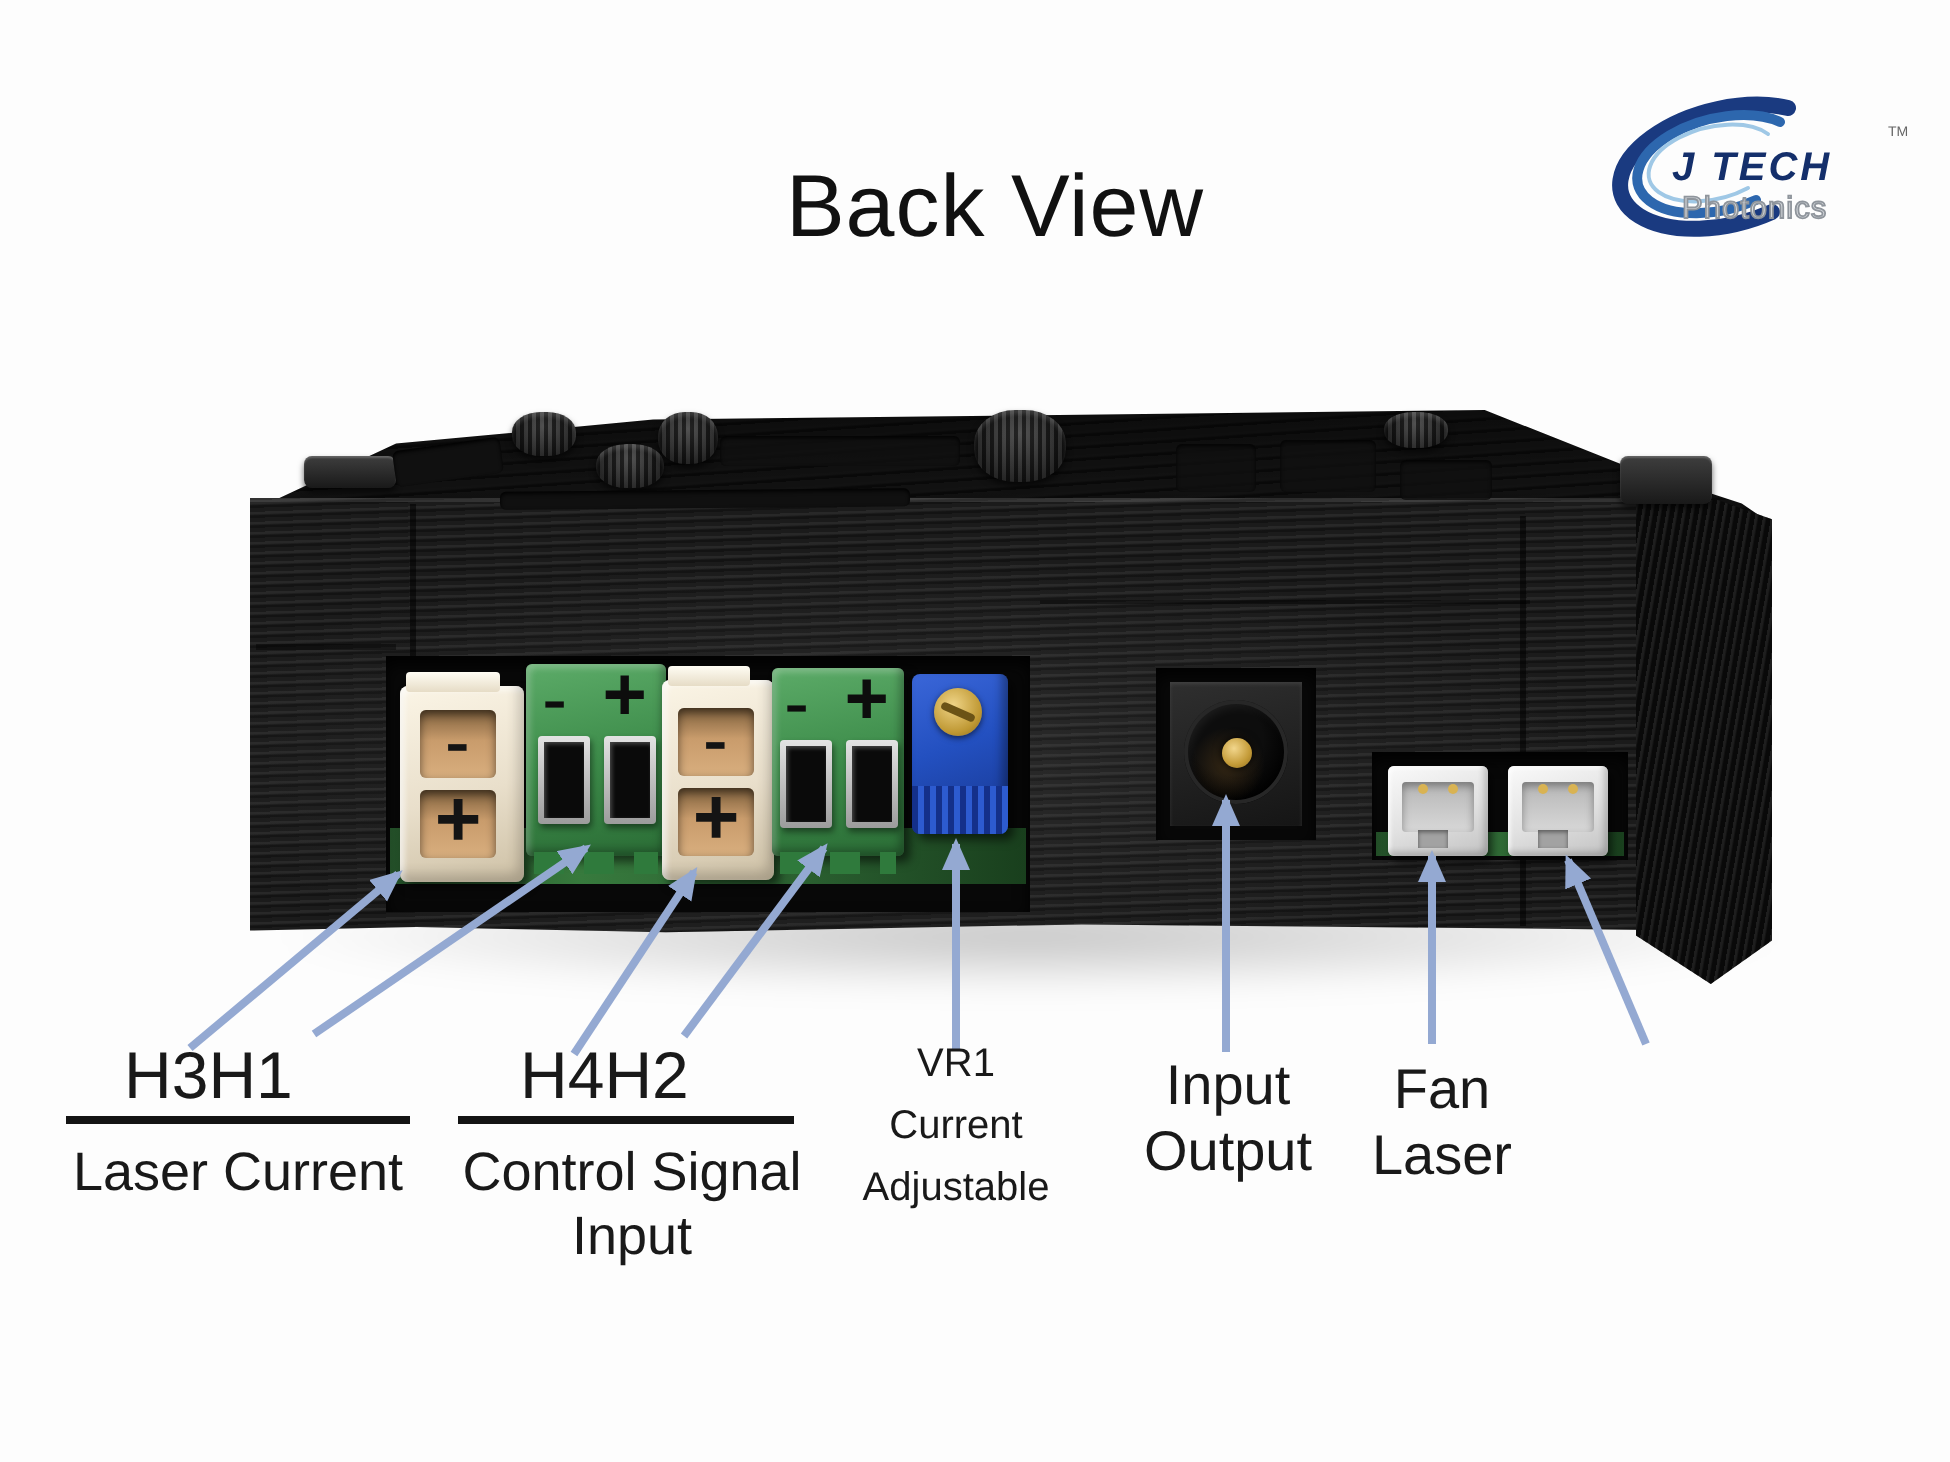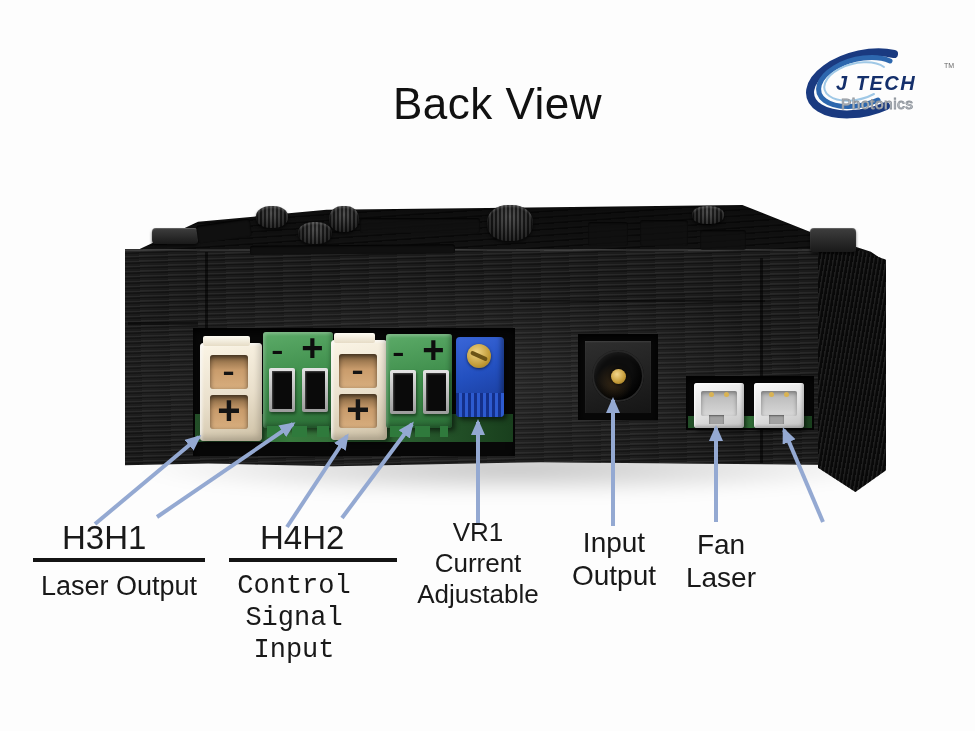--- a/index.html
+++ b/index.html
@@ -107,21 +107,21 @@
   .jst-pin{position:absolute;top:9px;width:5px;height:5px;border-radius:50%;background:#d9b353;}
   .jst-notch{position:absolute;left:15px;bottom:4px;width:15px;height:9px;background:#a2a2a2;
       box-shadow:inset 0 1px 2px rgba(0,0,0,0.45);}
 
   
   .arrows{position:absolute;left:0;top:0;width:975px;height:731px;z-index:5;pointer-events:none;}
   .ann{position:absolute;z-index:6;text-align:center;color:#191919;}
   .heads{display:flex;justify-content:flex-start;font-size:33px;}
   .rule{position:absolute;height:4px;background:#141414;z-index:6;}
   .cap{font-size:27px;line-height:32px;}
-  .cap-sm{font-size:26px;line-height:31px;}
+  .cap-sm{font-size:20px;line-height:31px;}
   .cap-r{font-size:28px;line-height:33px;}
 </style>
 </head>
 <body>
 
 <div id="stage">
 
   <div class="title">Back View</div>
 
   <svg class="logo" viewBox="0 0 182 72">
@@ -254,28 +254,28 @@
       <line x1="716" y1="522" x2="716" y2="428" marker-end="url(#ah)"></line>
       <line x1="823" y1="522" x2="784" y2="430" marker-end="url(#ah)"></line>
     </g>
   </svg>
 
   <div class="ann heads" style="left:62px;top:519px;width:118px;">
     <span>H3</span>
     <span>H1</span>
   </div>
   <div class="rule" style="left:33px;top:558px;width:172px;"></div>
-  <div class="ann cap" style="left:19px;top:570px;width:200px;">Laser Output</div>
+  <div class="ann cap" style="left:19px;top:570px;width:200px;">Laser Current</div>
 
   <div class="ann heads" style="left:260px;top:519px;width:102px;">
     <span>H4</span>
     <span>H2</span>
   </div>
   <div class="rule" style="left:229px;top:558px;width:168px;"></div>
-  <div class="ann cap" style="left:194px;top:570px;width:200px;font-family:Liberation Mono, monospace;">
+  <div class="ann cap" style="left:216px;top:570px;width:200px;">
     <div>Control Signal</div>
     <div>Input</div>
   </div>
 
   <div class="ann cap-sm" style="left:378px;top:517px;width:200px;">
     <div>VR1</div>
     <div>Current</div>
     <div>Adjustable</div>
   </div>
 

